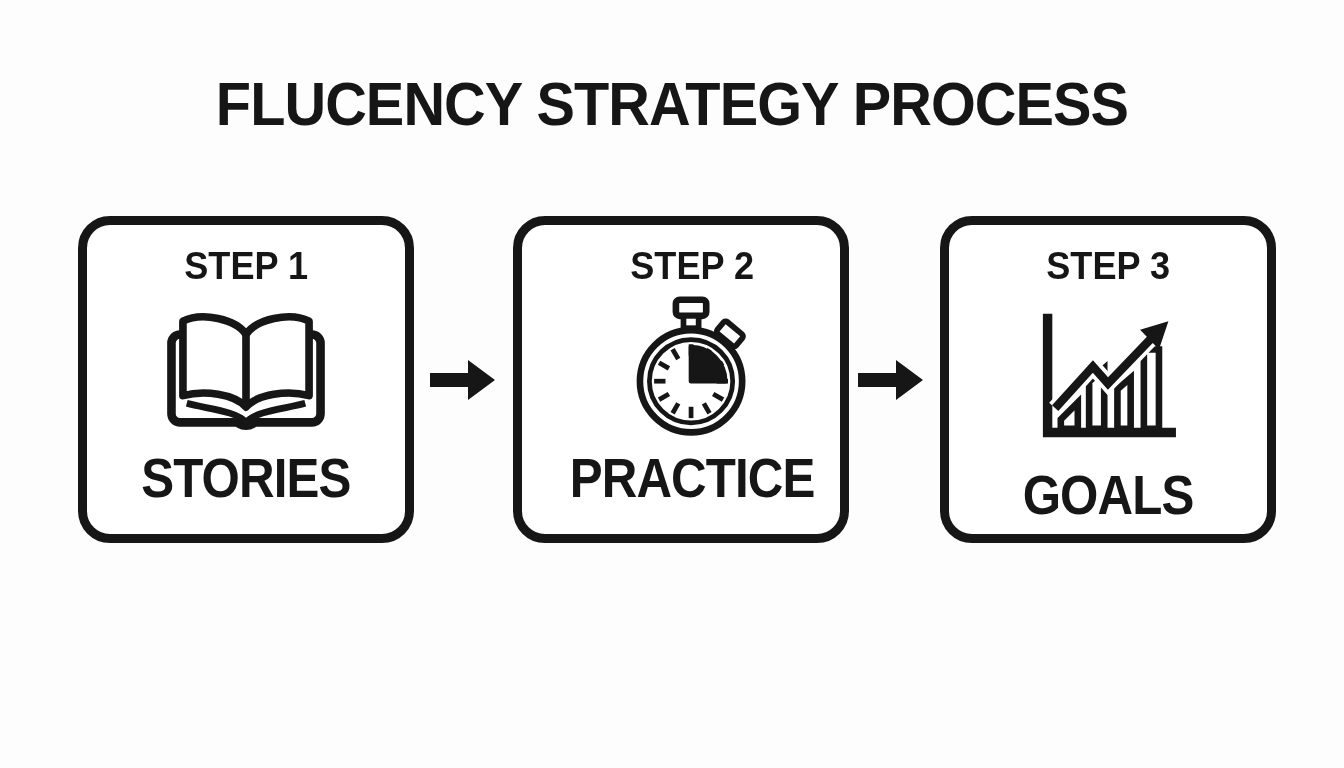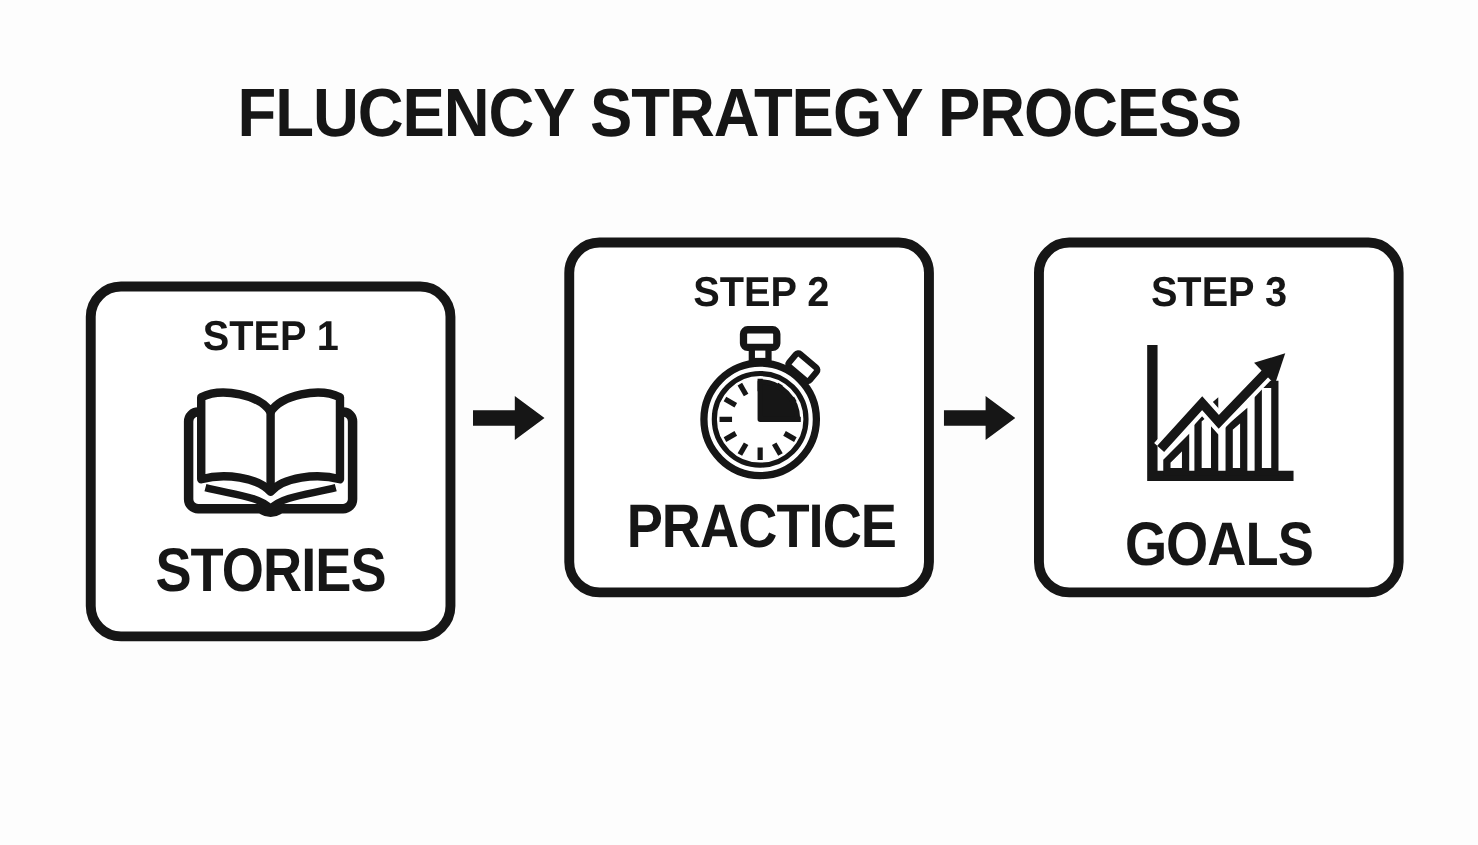--- a/index.html
+++ b/index.html
@@ -34,21 +34,21 @@
     width:336px;height:327px;
     background:#ffffff;
     border:9px solid var(--ink);
     border-radius:32px;
     display:flex;
     flex-direction:column;
     align-items:center;
     justify-content:space-between;
     padding:20px 10px 24px 10px;
   }
-  .box-1{left:78px;margin-top:40px;}
+  .box-1{left:78px;}
   .box-2{left:513px;padding-left:32px;}
   .box-3{left:940px;gap:20px;}
   .step-label{
     font-size:38px;
     font-weight:bold;
     letter-spacing:0px;
     transform:scaleX(0.95);
     white-space:nowrap;
   }
   .icon-wrap{

